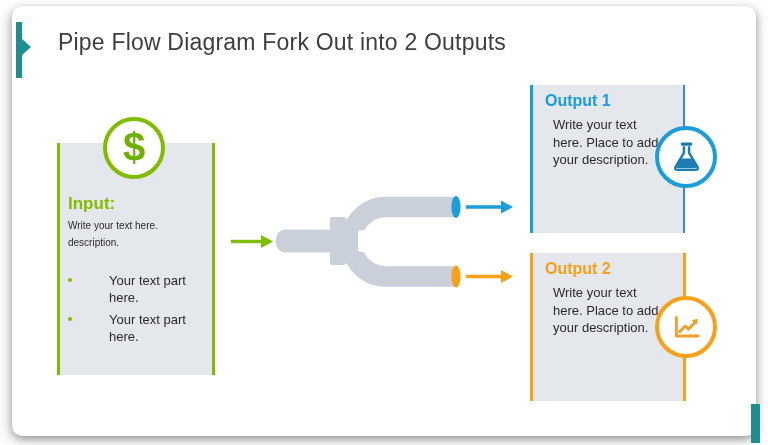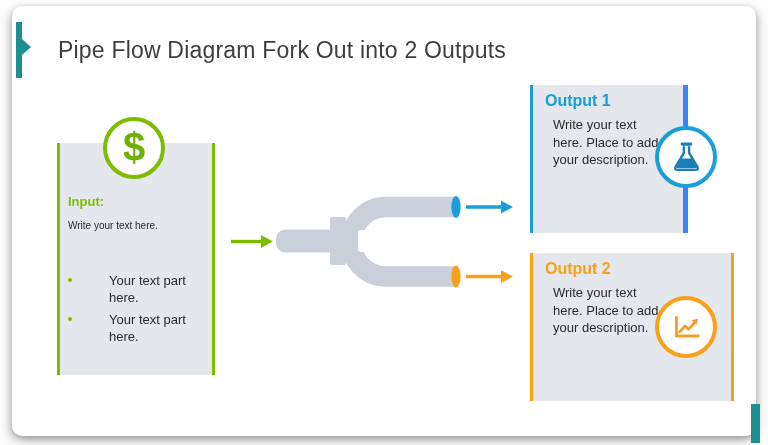--- a/index.html
+++ b/index.html
@@ -14,56 +14,56 @@
   }
   .accent-bar{
     position:absolute;left:16px;top:22px;width:6px;height:56px;background:#1d8f91;
   }
   .accent-arrow{
     position:absolute;left:22px;top:39px;width:0;height:0;
     border-top:8px solid transparent;border-bottom:8px solid transparent;
     border-left:9px solid #1d8f91;
   }
   .page-title{
-    position:absolute;left:58px;top:37px;font-size:23px;color:#3e3e3e;
+    position:absolute;left:58px;top:29px;font-size:23px;color:#3e3e3e;
     letter-spacing:.2px;white-space:nowrap;
   }
   
   .input-panel{
     position:absolute;left:57px;top:143px;width:152px;height:232px;
     background:#e4e8ec;border-left:3px solid #7fbc00;border-right:3px solid #7fbc00;
   }
   .dollar-badge{
     position:absolute;left:103px;top:117px;width:62px;height:62px;box-sizing:border-box;
     border:4px solid #7fbc00;border-radius:50%;background:#ffffff;z-index:3;
     display:flex;align-items:center;justify-content:center;
   }
   .dollar-glyph{font-size:40px;font-weight:bold;color:#6fb100;line-height:1;padding-bottom:2px;}
   .input-heading{
-    position:absolute;left:68px;top:194px;font-size:13px;font-weight:bold;color:#7fbc00;z-index:2;
+    position:absolute;left:68px;top:194px;font-size:17px;font-weight:bold;color:#7fbc00;z-index:2;
   }
   .input-body{
     position:absolute;left:68px;top:217px;width:142px;font-size:10px;line-height:17px;
     color:#2a2a2a;z-index:2;
   }
   .body-line{white-space:nowrap;}
   .bullet-list{position:absolute;left:68px;top:272px;width:142px;z-index:2;}
   .bullet-item{display:flex;align-items:baseline;margin-bottom:5px;font-size:13px;line-height:17px;color:#2a2a2a;gap:24px;}
   .bullet-dot{
     width:4px;height:4px;border-radius:50%;background:#7fbc00;flex:0 0 4px;
     margin-right:13px;position:relative;top:-3px;
   }
   
   .flow-svg{position:absolute;left:225px;top:190px;z-index:1;}
   
   .output-panel{
     position:absolute;width:150px;height:148px;background:#e4e8ec;box-sizing:content-box;
   }
-  .output1-panel{left:530px;top:85px;border-left:3px solid #1b9dd9;border-right:5px solid #3b82f6;}
-  .output2-panel{left:530px;top:253px;border-left:3px solid #f7a11a;border-right:3px solid #f7a11a;padding-left:48px;}
+  .output1-panel{left:530px;top:85px;border-left:3px solid #1b9dd9;border-right:2px solid #3b82f6;}
+  .output2-panel{left:530px;top:253px;border-left:3px solid #f7a11a;border-right:3px solid #f7a11a;}
   .output-heading{position:absolute;left:12px;top:7px;font-size:16px;font-weight:bold;}
   .output1-panel .output-heading{color:#1b9dd9;}
   .output2-panel .output-heading{color:#f7a11a;}
   .output-body{position:absolute;left:12px;top:31px;font-size:13px;line-height:17.5px;color:#2a2a2a;margin-left:8px;}
   .badge{
     position:absolute;width:62px;height:62px;box-sizing:border-box;border-radius:50%;
     background:#ffffff;z-index:3;display:flex;align-items:center;justify-content:center;
   }
   .flask-badge{left:655px;top:126px;border:4px solid #1b9dd9;}
   .chart-badge{left:655px;top:296px;border:4px solid #f7a11a;}
@@ -80,20 +80,21 @@
 
   <div class="page-title">Pipe Flow Diagram Fork Out into 2 Outputs</div>
 
   <div class="input-panel"></div>
   <div class="dollar-badge">
     <span class="dollar-glyph">$</span>
   </div>
   <div class="input-heading">Input:</div>
   <div class="input-body">
     <div class="body-line">Write your text here.</div>
+    <div class="body-line">description.</div>
   </div>
   <div class="bullet-list">
     <div class="bullet-item">
       <span class="bullet-dot"></span>
       <span>Your text part here.</span>
     </div>
     <div class="bullet-item">
       <span class="bullet-dot"></span>
       <span>Your text part here.</span>
     </div>

